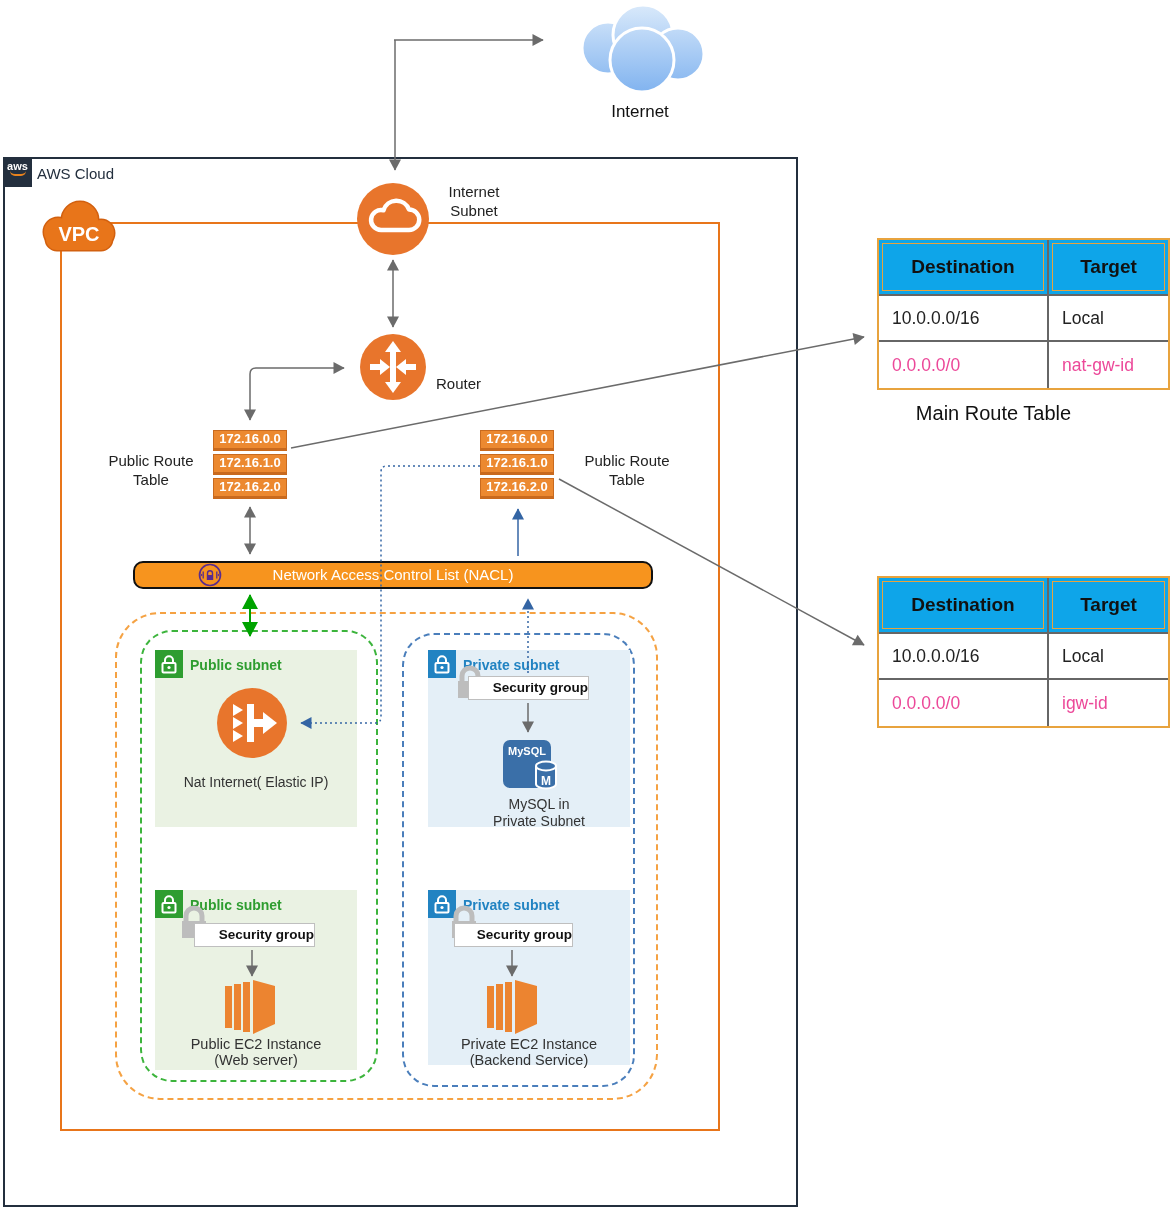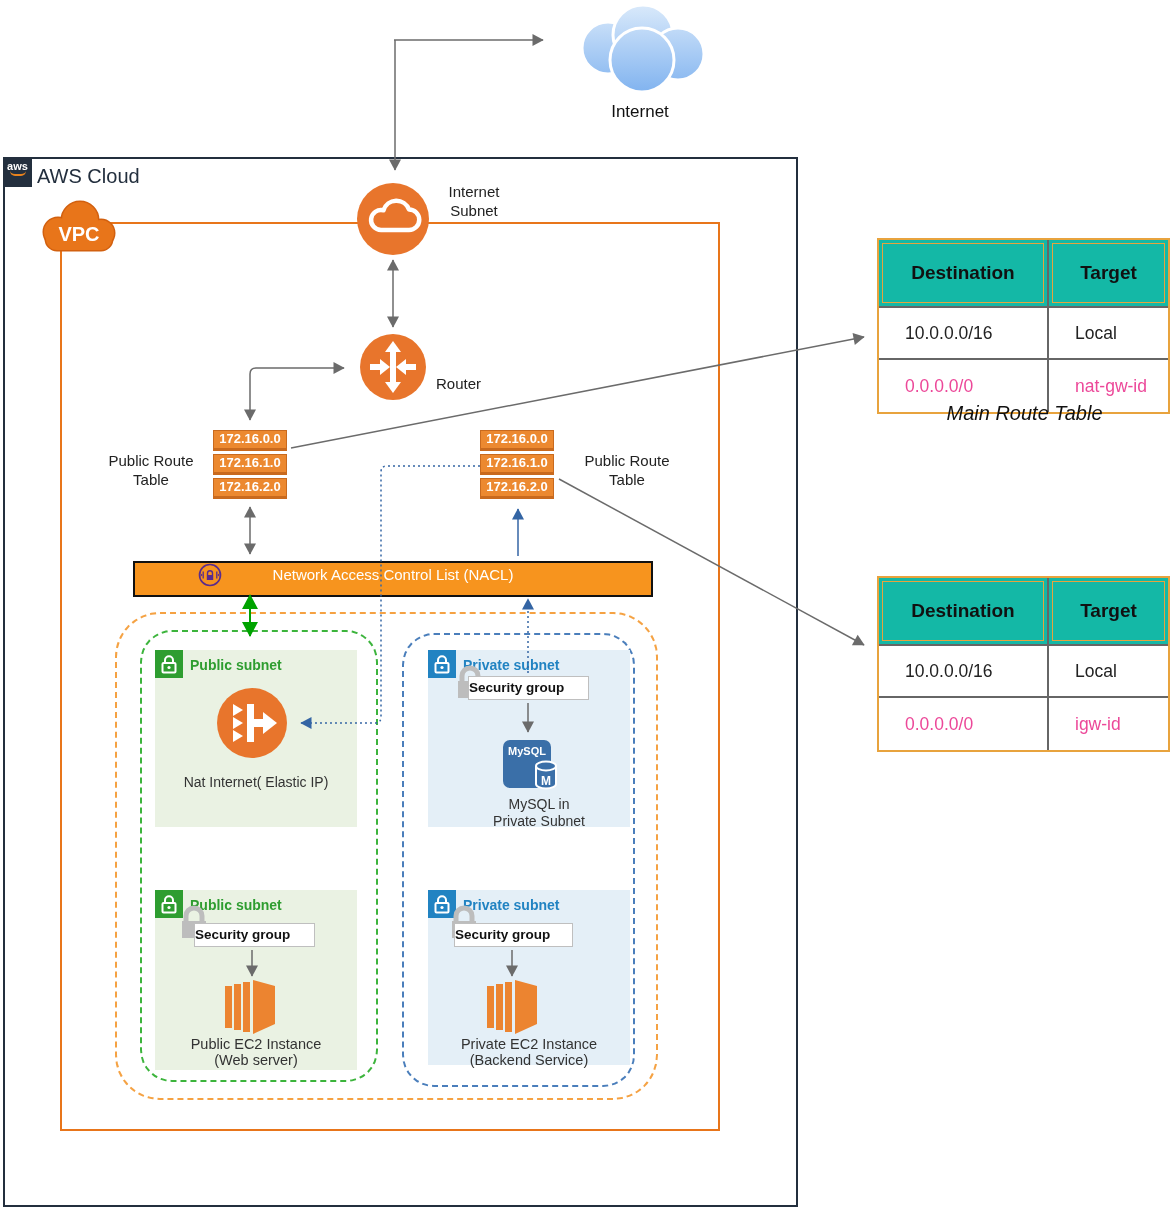--- a/index.html
+++ b/index.html
@@ -35,53 +35,53 @@
                line-height:16px; }
   .nacl-bar { background:#F7941E; border:2px solid #111; color:#fff;
               font-size:15px; text-align:center; line-height:24px; }
   .badge { width:28px; height:28px; }
   .badge.g { background:#2E9D30; }
   .badge.b { background:#2183C2; }
   .subnet-lbl { font-size:14px;font-weight:bold; }
   .subnet-lbl.g { color:#2E9D30; }
   .subnet-lbl.b { color:#2183C2; }
   .sg-box { background:#fff; border:1px solid #BFBFBF; font-size:13.5px;
-            font-weight:bold; color:#111; text-align:left; line-height:22px; }
+            font-weight:bold; color:#111; text-align:right; line-height:22px; }
   .node-lbl { font-size:14px; color:#333; text-align:center; }
   .node-lbl2 { font-size:14.5px; color:#333; text-align:center; }
 
   
   .rt { position:absolute; border:2px solid #E8A33D; background:#fff; }
   .rt-grid { display:grid; grid-template-columns:170px 119px; }
-  .rt-h { height:68px; background:#14b8a6; border-bottom:2px solid #666;
+  .rt-h { height:56px; background:#0ea5e9; border-bottom:2px solid #666;
           position:relative;text-align:right; }
   .rt-h-inner { position:absolute; inset:3px; border:1.5px solid #E8A33D;
           display:flex; align-items:center; justify-content:center;
           font-weight:bold; font-size:19px; color:#111; }
   .rt-c1 { border-right:2px solid #666; }
-  .rt-d { height:52px; display:flex; align-items:center; padding-left:26px;
+  .rt-d { height:46px; display:flex; align-items:center; padding-left:13px;
           font-size:17.5px; color:#222; background:#fff; }
   .rt-rowdiv { border-bottom:2px solid #666; }
   .rt-d.greentxt { color:#ec4899; }
   .rt-caption { position:absolute; font-size:20px; color:#111; text-align:center; }
 
   #wires { position:absolute; left:0; top:0; z-index:6; pointer-events:none; }
   .front { z-index:7; }
 </style>
 </head>
 <body>
 
 <div id="canvas">
 
   <div class="abs aws-box" style="left:3px; top:157px; width:795px; height:1050px;"></div>
   <div class="abs aws-logo" style="left:3px; top:157px; width:29px; height:30px;">
     <span>aws</span>
     <i class="smile"></i>
   </div>
-  <div class="lbl" style="left:37px; top:165px; font-size:20px; color:#232F3E;">AWS Cloud</div>
+  <div class="lbl" style="left:37px; top:165px; font-size:15px; color:#232F3E;">AWS Cloud</div>
 
   <div class="abs vpc-box" style="left:60px; top:222px; width:660px; height:909px;"></div>
   <div class="abs" style="left:38px; top:196px; width:82px; height:58px;">
     <svg width="82" height="58" viewBox="0 0 82 58">
       <g stroke="#D2600F" stroke-width="3" fill="#E8751A">
         <circle cx="20" cy="36" r="14"></circle>
           <circle cx="42" cy="24" r="18"></circle>
         <circle cx="63" cy="37" r="13"></circle>
           <rect x="8" y="32" width="66" height="22" rx="11"></rect>
       </g>
@@ -147,21 +147,21 @@
   </div>
 
   <div class="stack-box" style="left:480px; top:430px;">172.16.0.0</div>
   <div class="stack-box" style="left:480px; top:454px;">172.16.1.0</div>
   <div class="stack-box" style="left:480px; top:478px;">172.16.2.0</div>
   <div class="lbl center" style="left:572px; top:451px; width:110px; font-size:15px; line-height:19px;">
     <span style="display:block">Public Route</span>
     <span style="display:block">Table</span>
   </div>
 
-  <div class="abs nacl-bar" style="left:133px; top:561px; width:520px; height:36px;">
+  <div class="abs nacl-bar" style="left:133px; top:561px; width:520px; height:28px;border-radius:10px;">
     <span>Network Access Control List (NACL)</span>
   </div>
   <div class="abs" style="left:198px; top:563px; width:24px; height:24px;">
     <svg width="24" height="24" viewBox="0 0 24 24">
       <circle cx="12" cy="12" r="10.5" fill="none" stroke="#5A2B8D" stroke-width="1.6"></circle>
       <path d="M9.5,12 v-1.8 a2.5,2.5 0 0 1 5,0 V12" fill="none" stroke="#5A2B8D" stroke-width="1.4"></path>
       <rect x="8.8" y="12" width="6.4" height="5" fill="#5A2B8D"></rect>
       <path d="M5.2,8.5 v7 M18.8,8.5 v7" stroke="#5A2B8D" stroke-width="1.3"></path>
       <polygon points="2.6,10.2 2.6,13.8 4.6,12" fill="#5A2B8D"></polygon>
       <polygon points="21.4,10.2 21.4,13.8 19.4,12" fill="#5A2B8D"></polygon>
@@ -292,21 +292,21 @@
         </div>
       <div class="rt-h">
           <div class="rt-h-inner">Target</div>
         </div>
       <div class="rt-d rt-c1 rt-rowdiv">10.0.0.0/16</div>
       <div class="rt-d rt-rowdiv">Local</div>
       <div class="rt-d rt-c1 greentxt">0.0.0.0/0</div>
       <div class="rt-d greentxt">nat-gw-id</div>
     </div>
   </div>
-  <div class="rt-caption" style="left:877px; top:402px; width:295px;font-style:italic;">Main Route Table</div>
+  <div class="rt-caption" style="left:846px; top:402px; width:295px;">Main Route Table</div>
 
   <div class="rt" style="left:877px; top:576px;">
     <div class="rt-grid">
       <div class="rt-h rt-c1">
           <div class="rt-h-inner">Destination</div>
         </div>
       <div class="rt-h">
           <div class="rt-h-inner">Target</div>
         </div>
       <div class="rt-d rt-c1 rt-rowdiv">10.0.0.0/16</div>

